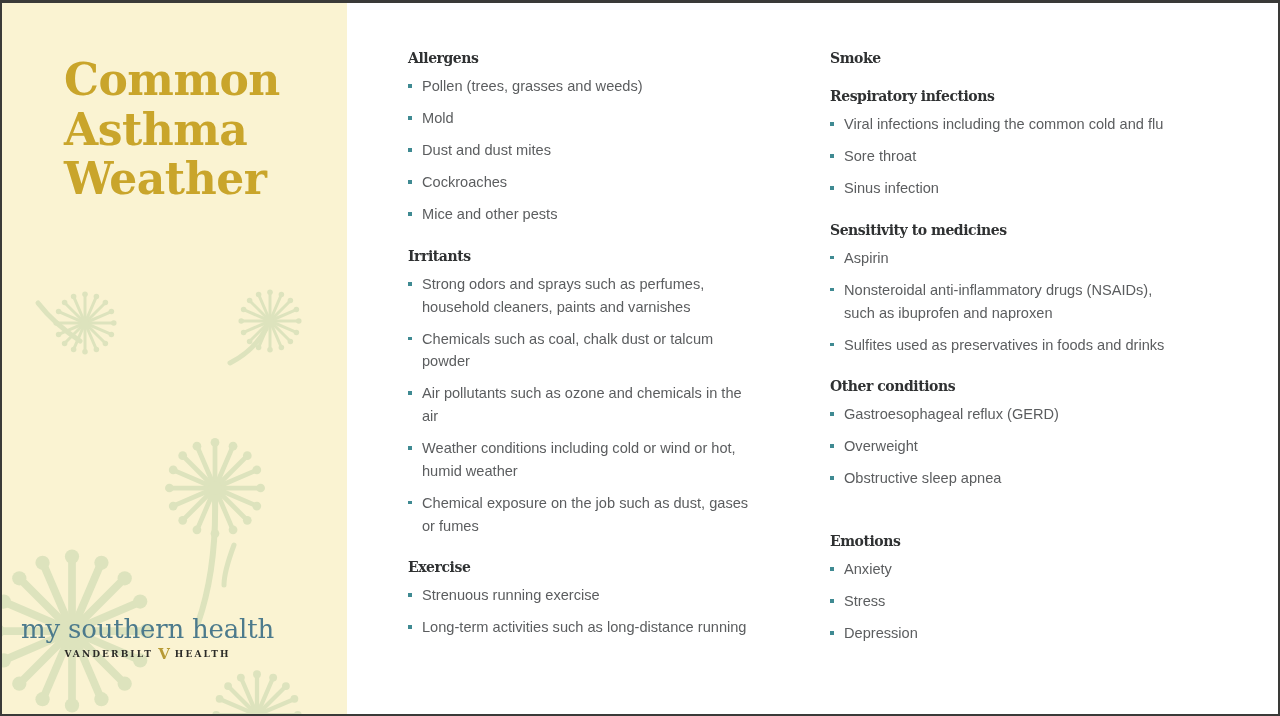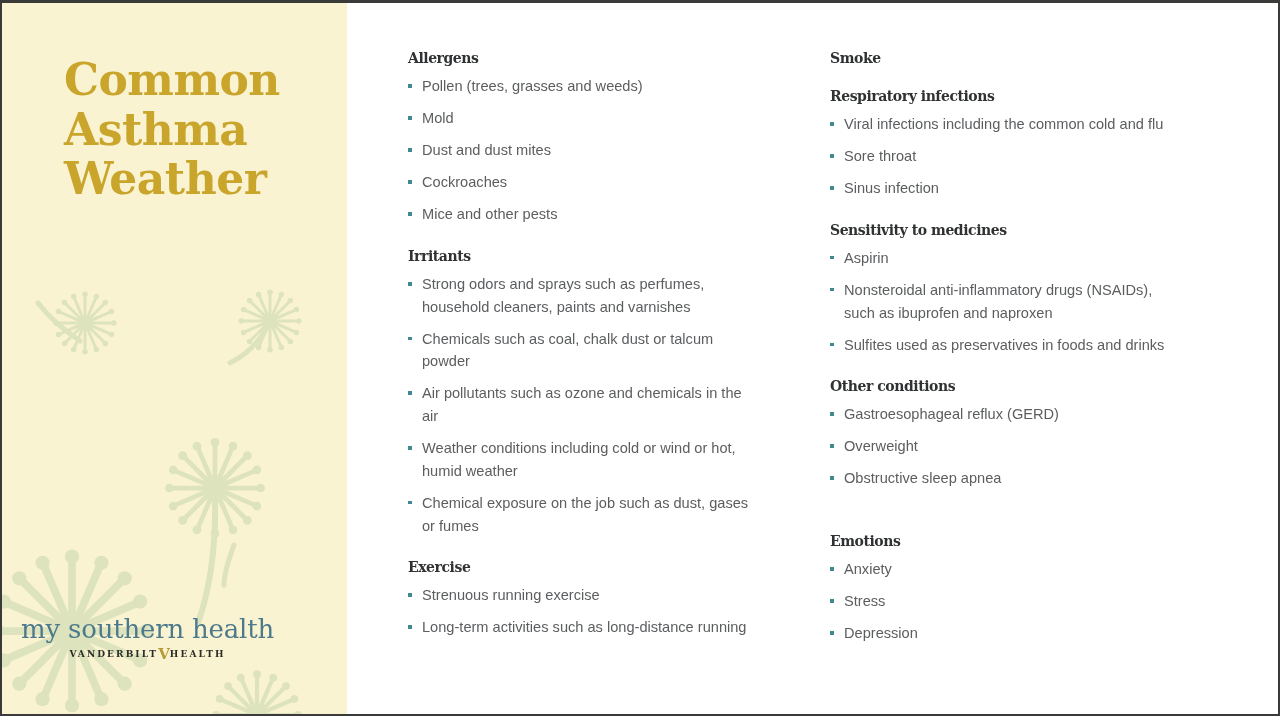--- a/index.html
+++ b/index.html
@@ -70,20 +70,21 @@
     font-weight: 400;
     color: #4c7a8c;
     letter-spacing: -0.2px;
     line-height: 1.1;
   }
   .logo-sub {
     margin-top: 3px;
     display: flex;
     align-items: center;
     justify-content: center;
+    gap: 5px;
     font-family: "DejaVu Serif", serif;
     font-size: 9px;
     font-weight: 700;
     letter-spacing: 2.1px;
     color: #2b2b28;
   }
   .logo-v {
     font-family: "DejaVu Serif", serif;
     font-size: 15px;
     font-weight: 700;

